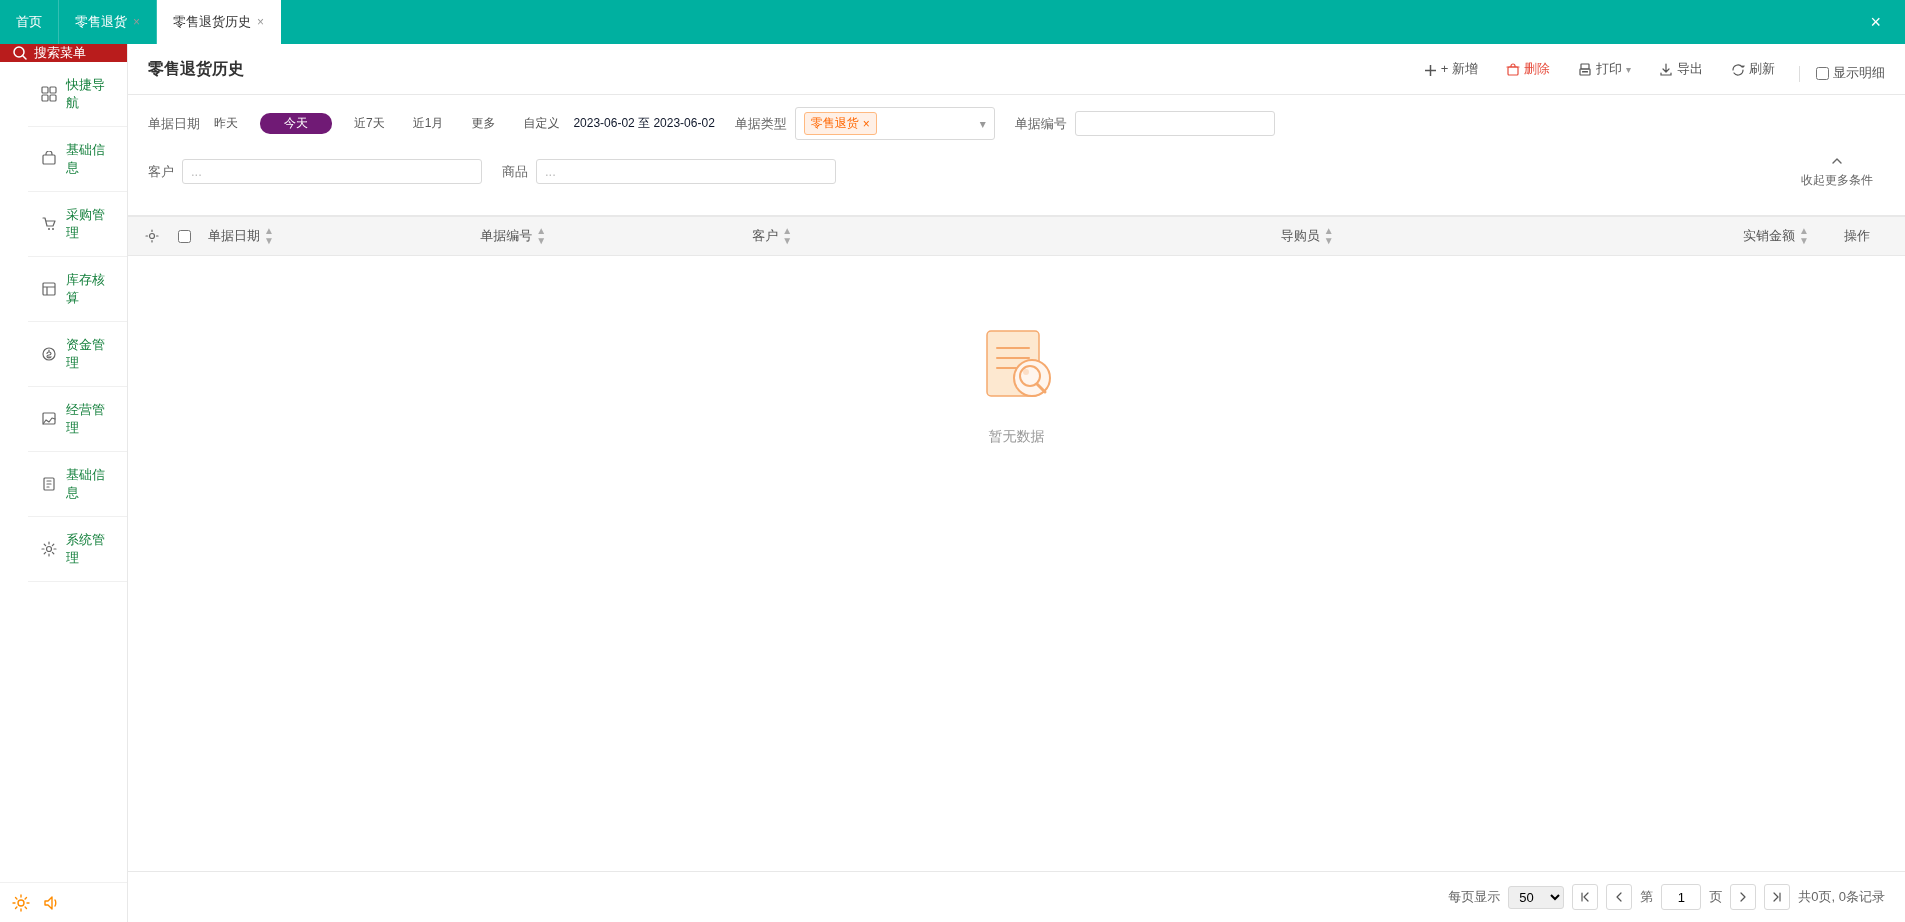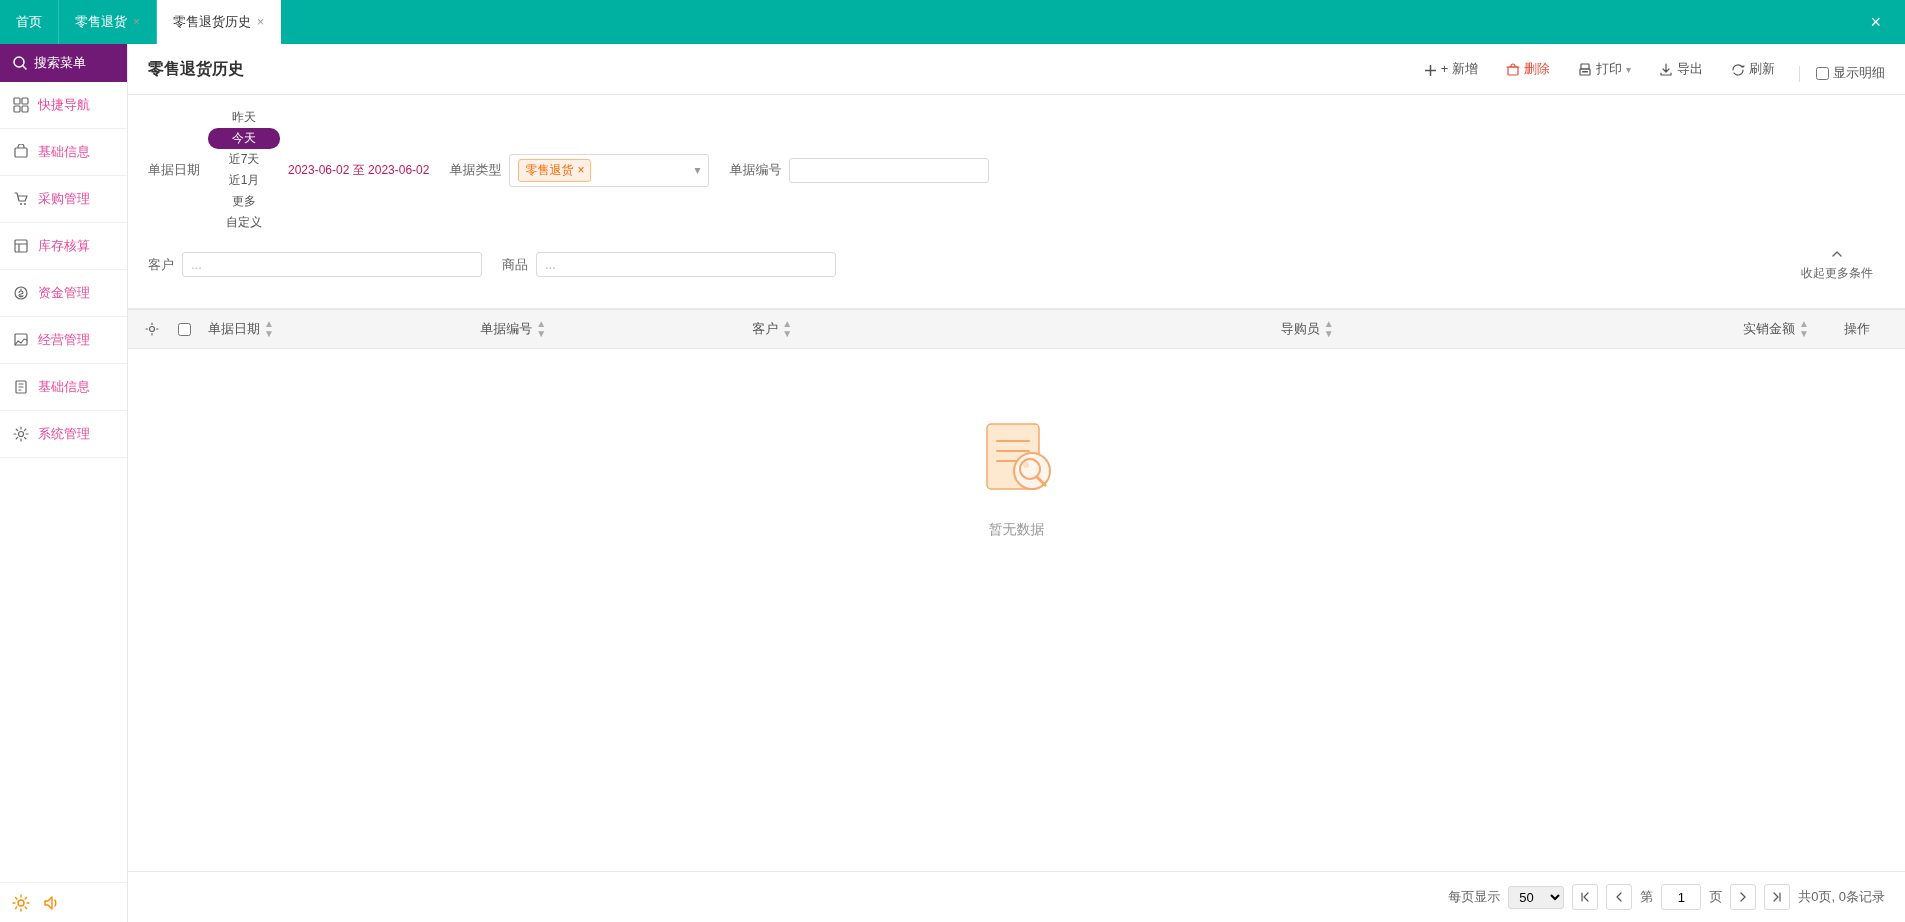--- a/index.html
+++ b/index.html
@@ -13,46 +13,46 @@
     .tab-item .tab-close { font-size: 12px; color: #999; cursor: pointer; }
     .tab-item.active .tab-close { color: #999; }
     .top-bar-right { display: flex; align-items: center; padding-right: 16px; }
     .close-btn { color: #fff; font-size: 18px; cursor: pointer; padding: 0 8px; }
 
     
     .main-layout { display: flex; flex: 1; overflow: hidden; }
 
     
     .sidebar { width: 128px; background: #fff; display: flex; flex-direction: column; border-right: 1px solid #e8e8e8; flex-shrink: 0; }
-    .search-menu { background: #701a75; color: #fff; padding: 10px 12px; display: flex; align-items: center; gap: 6px; font-size: 13px; cursor: pointer; }
-    .sidebar-item { padding: 14px 12px; display: flex; align-items: center; gap: 8px; color: #ec4899; font-size: 13px; cursor: pointer; border-bottom: 1px solid #f0f0f0; }
+    .search-menu { background: #b91c1c; color: #fff; padding: 0 12px; display: flex; align-items: center; gap: 6px; font-size: 13px; cursor: pointer; }
+    .sidebar-item { padding: 14px 12px; display: flex; align-items: center; gap: 8px; color: #15803d; font-size: 13px; cursor: pointer; border-bottom: 1px solid #f0f0f0; margin-left: 28px; }
     .sidebar-icon { width: 18px; height: 18px; display: flex; align-items: center; justify-content: center; flex-shrink: 0; }
     .sidebar-bottom { margin-top: auto; padding: 10px 12px; display: flex; align-items: center; gap: 12px; border-top: 1px solid #f0f0f0; }
     .sidebar-bottom-icon { color: #ff8c00; font-size: 16px; cursor: pointer; }
 
     
     .content { flex: 1; display: flex; flex-direction: column; overflow: hidden; background: #f5f5f5; }
 
     
     .page-header { background: #fff; padding: 12px 20px; display: flex; align-items: center; justify-content: space-between; border-bottom: 1px solid #e8e8e8; flex-shrink: 0; }
     .page-title { font-size: 16px; font-weight: bold; color: #333; }
     .header-actions { display: flex; align-items: flex-end; gap: 12px; }
     .action-btn { display: flex; align-items: center; gap: 4px; color: #555; font-size: 13px; cursor: pointer; padding: 4px 8px; }
     .checkbox-label { display: flex; align-items: center; gap: 4px; font-size: 13px; color: #555; }
     .checkbox-label input { cursor: pointer; }
 
     
     .filter-area { background: #fff; padding: 12px 20px; border-bottom: 1px solid #e8e8e8; flex-shrink: 0; }
     .filter-row { display: flex; align-items: center; gap: 20px; margin-bottom: 10px; flex-wrap: wrap; }
     .filter-item { display: flex; align-items: center; gap: 8px; }
     .filter-label { color: #666; font-size: 13px; white-space: nowrap; }
-    .date-shortcuts { display: flex; align-items: center; gap: 0; flex-direction: column; }
+    .date-shortcuts { display: flex; align-items: center; gap: 16px; }
     .date-btn { padding: 2px 6px; font-size: 12px; color: #555; cursor: pointer; border-radius: 2px; }
     .date-btn.active { background: #701a75; color: #fff; border-radius: 10px; padding: 2px 24px; }
-    .date-range { font-size: 12px; color: #be185d; }
+    .date-range { font-size: 12px; color: #0f172a; }
     .filter-tag { background: #fff0e6; border: 1px solid #ffb980; border-radius: 3px; padding: 2px 6px; font-size: 12px; color: #ff6600; display: flex; align-items: center; gap: 4px; }
     .filter-tag-close { cursor: pointer; color: #ff6600; }
     .filter-input { border: 1px solid #d9d9d9; border-radius: 3px; padding: 4px 8px; font-size: 13px; min-width: 160px; }
     .select-wrapper { border: 1px solid #d9d9d9; border-radius: 3px; padding: 4px 8px; background: #fff; display: flex; align-items: center; gap: 4px; min-width: 200px; }
     .collapse-btn { display: flex; align-items: center; justify-content: center; gap: 4px; color: #666; font-size: 12px; cursor: pointer; padding: 4px 12px; border-radius: 3px; flex-direction: column; }
 
     
     .table-area { flex: 1; overflow: auto; background: #fff; margin: 0; }
     .table-header { display: flex; align-items: center; background: #f5f5f5; border-bottom: 1px solid #e8e8e8; border-top: 1px solid #e8e8e8; padding: 0 8px; height: 40px; }
     .th { display: flex; align-items: center; gap: 4px; font-size: 13px; color: #555; padding: 0 8px; white-space: nowrap; }

